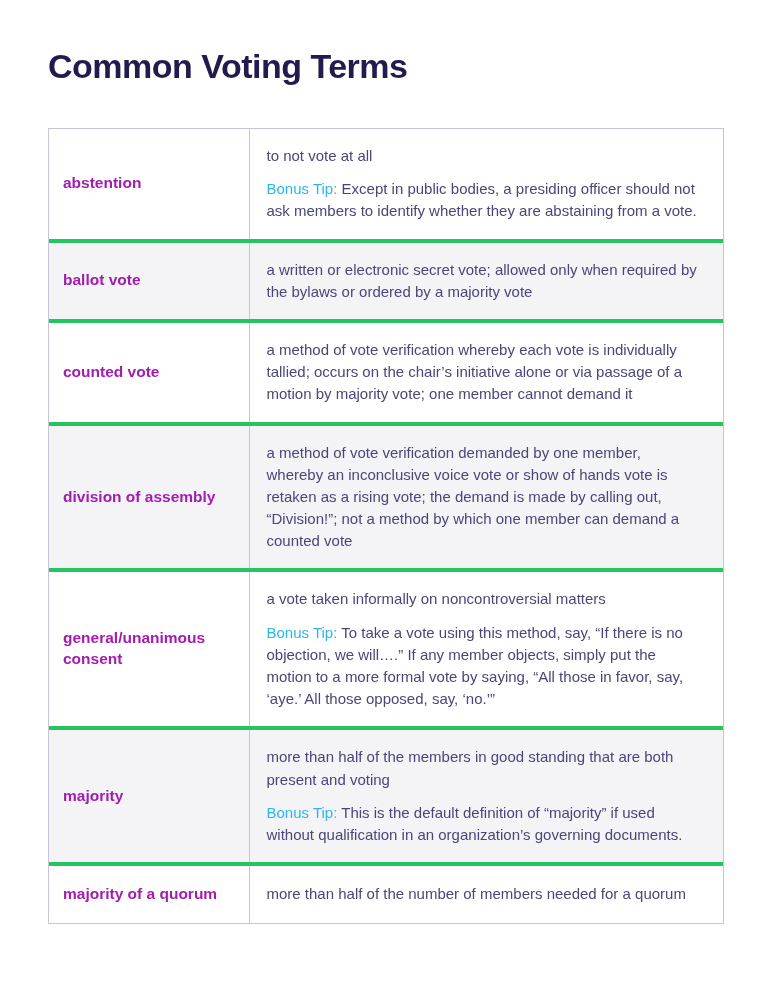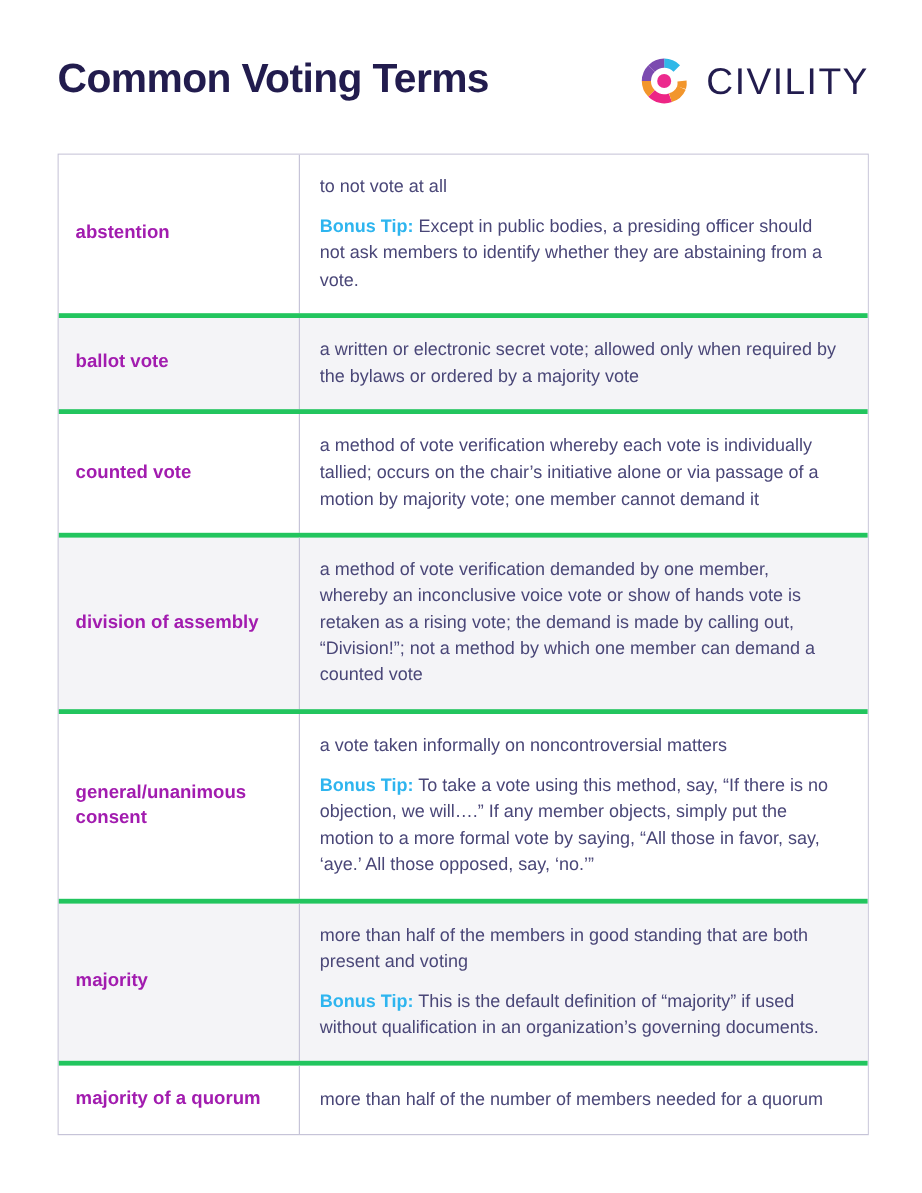--- a/index.html
+++ b/index.html
@@ -19,21 +19,20 @@
 
   
   .header {
     position: absolute;
     top: 36px;
     left: 48px;
     right: 44px;
     height: 62px;
     display: flex;
     align-items: center;
-    justify-content: space-between;
   }
 
   .page-title {
     font-size: 34px;
     font-weight: bold;
     letter-spacing: -0.5px;
     color: #221c4e;
     line-height: 1.1;
     white-space: nowrap;
   }
@@ -101,53 +100,29 @@
     font-size: 15px;
     color: #4a4778;
     line-height: 1.48;
   }
 
   .def-line { margin: 0; }
   .def-line + .def-line { margin-top: 11px; }
 
   .bonus-label {
     color: #2eb5ef;
-    font-weight: 700;
+    font-weight: 400;
   }
 </style>
 </head>
 <body>
 
 <div class="header">
   <div class="page-title">Common Voting Terms</div>
 
-  <div class="brand">
-    <div class="brand-mark">
-      <svg viewBox="0 0 100 100" width="45" height="45" aria-hidden="true">
-
-        <g fill="none" stroke-width="17" stroke-linecap="butt">
-
-          <path d="M 50 17 A 33 33 0 0 1 73.3 26.7" stroke="#2fb8e8"></path>
-
-          <path d="M 26.7 26.7 A 33 33 0 0 1 50 17" stroke="#7c4bb0"></path>
-
-          <path d="M 17 50 A 33 33 0 0 1 26.7 26.7" stroke="#7c4bb0"></path>
-
-          <path d="M 26.7 73.3 A 33 33 0 0 1 17 50" stroke="#f2962c"></path>
-
-          <path d="M 61.5 80.9 A 33 33 0 0 1 26.7 73.3" stroke="#ed2585"></path>
-
-          <path d="M 82.1 62.6 A 33 33 0 0 1 61.5 80.9" stroke="#f2962c"></path>
-          <path d="M 83 50 A 33 33 0 0 1 82.1 62.6" stroke="#f2962c"></path>
-        </g>
-        <circle cx="50" cy="50" r="13" fill="#ec2a8e"></circle>
-      </svg>
-    </div>
-    <div class="brand-name">CIVILITY</div>
-  </div>
 </div>
 
 <div class="terms-table">
   <table>
     <tbody id="terms-body">
         <tr class="row-plain">
           <td class="term-cell">abstention</td>
           <td class="def-cell">
             <p class="def-line"><span>to not vote at all</span></p>
             <p class="def-line"><span class="bonus-label">Bonus Tip:</span><span> Except in public bodies, a presiding officer should not ask members to identify whether they are abstaining from a vote.</span></p>

